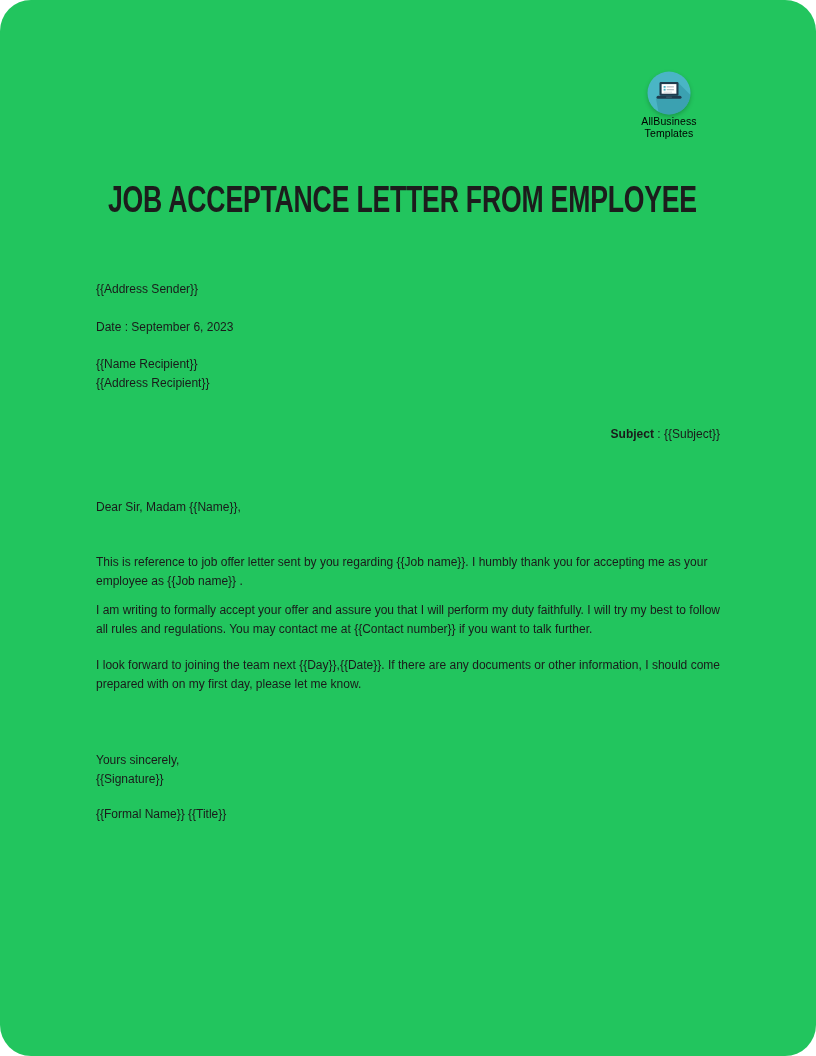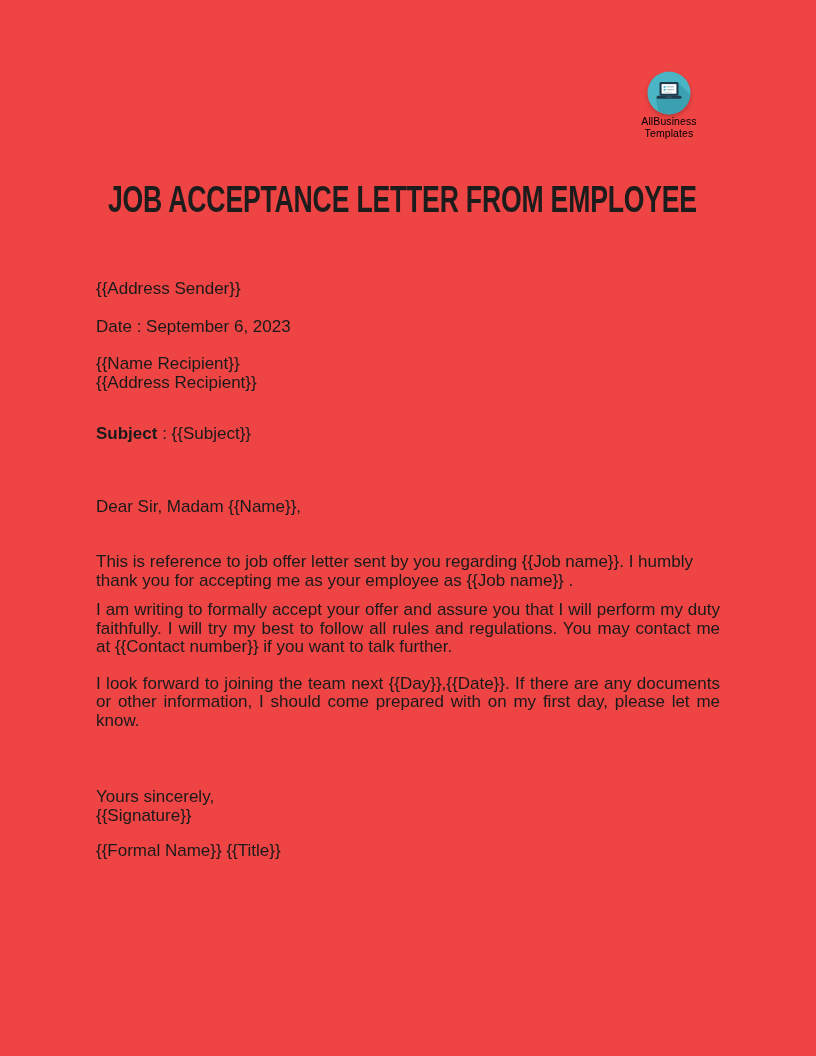--- a/index.html
+++ b/index.html
@@ -6,23 +6,24 @@
   html, body { background: #ffffff; }
   body {
     font-family: "Liberation Sans", sans-serif;
     -webkit-font-smoothing: antialiased;
   }
   .page {
     position: relative;
     width: 816px;
     height: 1056px;
     margin: 0 auto;
-    background: #ef4444;
+    background: #22c55e;
     overflow: hidden;
     color: #1a1a1a;
+    border-radius: 31px;
   }
 
   
   .logo {
     position: absolute;
     top: 70px;
     left: 629px;
     width: 80px;
     text-align: center;
   }
@@ -59,30 +60,30 @@
     line-height: 34px;
     font-weight: 700;
     color: #1c1c1c;
     letter-spacing: -0.3px;
     transform: scaleX(0.72);
     transform-origin: 0 50%;
     white-space: nowrap;
   }
 
   .ln {
-    font-size: 17px;
+    font-size: 12px;
     line-height: 18.5px;
     color: #1a1a1a;
   }
   .just { text-align: justify; }
 
   .addr-sender   { margin-top: 63px; }
   .date-line     { margin-top: 19px; }
   .recipient     { margin-top: 19px; }
-  .subject-line  { margin-top: 33px; }
+  .subject-line  { margin-top: 33px; text-align: right; }
   .salutation    { margin-top: 54px; }
   .para-1        { margin-top: 37px; }
   .para-2        { margin-top: 11px; }
   .para-3        { margin-top: 18px; }
   .para-4        { margin-top: 18px; }
   .closing       { margin-top: 58px; }
   .signature     { }
   .signoff       { margin-top: 17px; }
 
   .bold { font-weight: 700; }

